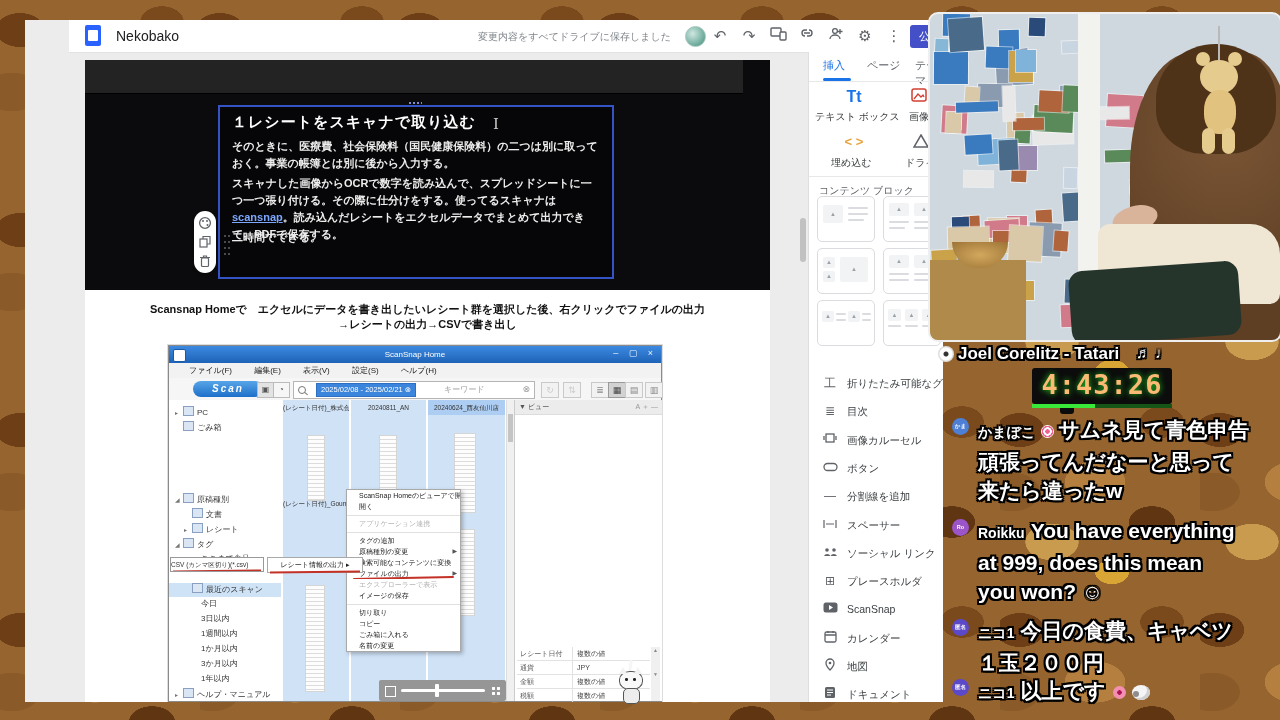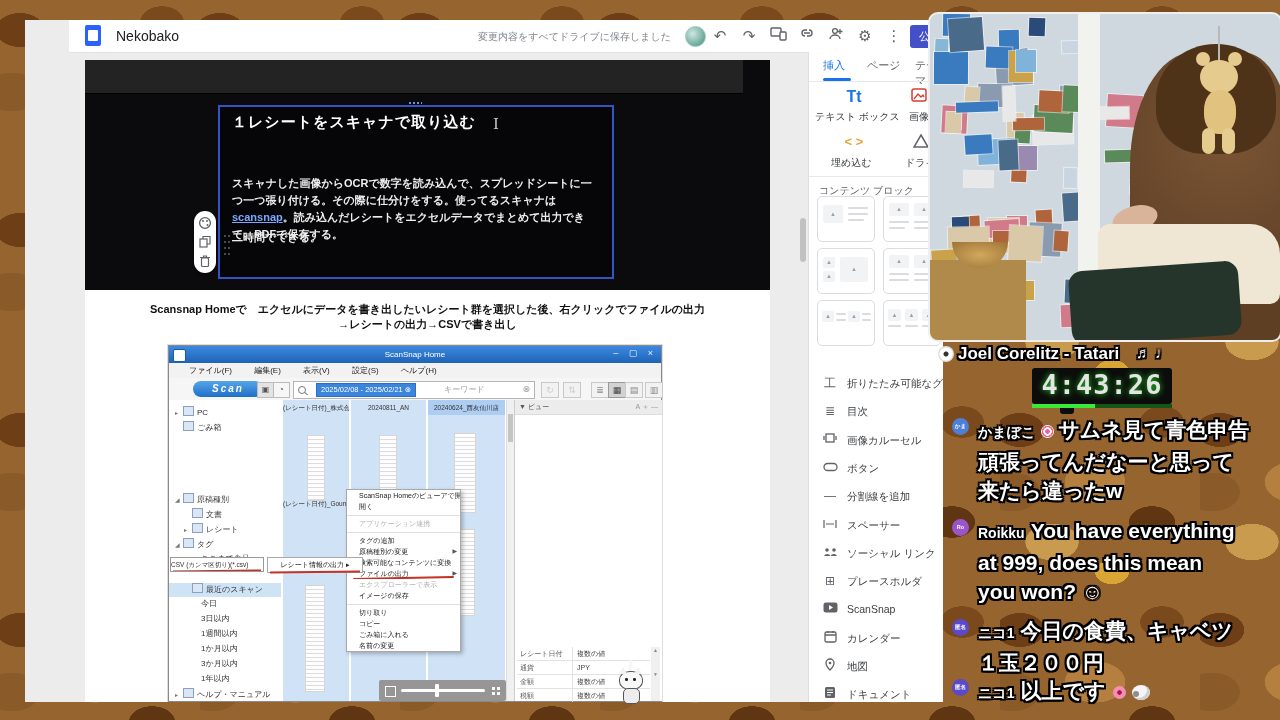--- a/index.html
+++ b/index.html
@@ -199,20 +199,21 @@
       <div id="avatar2" class="abs"></div>
     </div>
 
     <div id="doc" class="abs">
       <div id="dark-block" class="abs">
         <div id="dark-strip" class="abs"></div>
         <div id="textbox" class="abs">
           <div class="tb-nub abs"></div>
           <div id="tb-title" class="abs">１レシートをスキャナで取り込む</div>
           <div id="ibeam" class="abs">I</div>
+          <div class="tb-p abs" style="top:31px">そのときに、医療費、社会保険料（国民健康保険料）の二つは別に取っておく。事業の帳簿とは別に後から入力する。</div>
           <div class="tb-p abs" style="top:68px"><span>スキャナした画像からOCRで数字を読み込んで、スプレッドシートに一つ一つ張り付ける。その際に仕分けをする。使ってるスキャナは</span><span id="tb-link">scansnap</span><span>。読み込んだレシートをエクセルデータでまとめて出力できて、PDFで保存する。</span></div>
           <div class="tb-p abs" style="top:122px">二時間でできる。</div>
           <div id="float-pill" class="abs">
             <div class="pill-ic abs" style="top:5px">
               <svg width="14" height="14">
                   <circle cx="7" cy="7" r="5.4" fill="none" stroke="#5f6368" stroke-width="1.3"></circle>
                   <circle cx="5" cy="5" r="1" fill="#5f6368"></circle>
                   <circle cx="9" cy="5" r="1" fill="#5f6368"></circle>
                   <circle cx="9.5" cy="9" r="1" fill="#5f6368"></circle>
                 </svg>
@@ -621,21 +622,21 @@
     <div id="shelf" class="abs"></div>
     <div id="bowl" class="abs"></div>
   </div>
 
   <div id="music-row" class="abs">
     <div id="music-disc" class="abs"></div>
     <div id="music-title" class="abs outline-txt">Joel Corelitz - Tatari</div>
     <div id="music-notes" class="abs outline-txt">♬ ♩</div>
   </div>
   <div id="timer-box" class="abs">
-    <div id="timer-val" class="abs" style="color: #e5e5e5;">4:43:26</div>
+    <div id="timer-val" class="abs" style="color: #fdba74;">4:43:26</div>
   </div>
   <div id="timer-bar" class="abs">
     <div id="timer-fill" class="abs" style="width: 45%;"></div>
   </div>
   <div id="timer-nub" class="abs"></div>
   <div id="chat">
       <div class="chat-msg" style="top: 415px;">
         <div class="chat-av" style="background: rgb(77, 127, 214);">かま</div>
         <div class="chat-body outline-txt"><span class="chat-name">かまぼこ</span><span class="naruto"></span><span class="chat-text">サムネ見て青色申告
 頑張ってんだなーと思って

